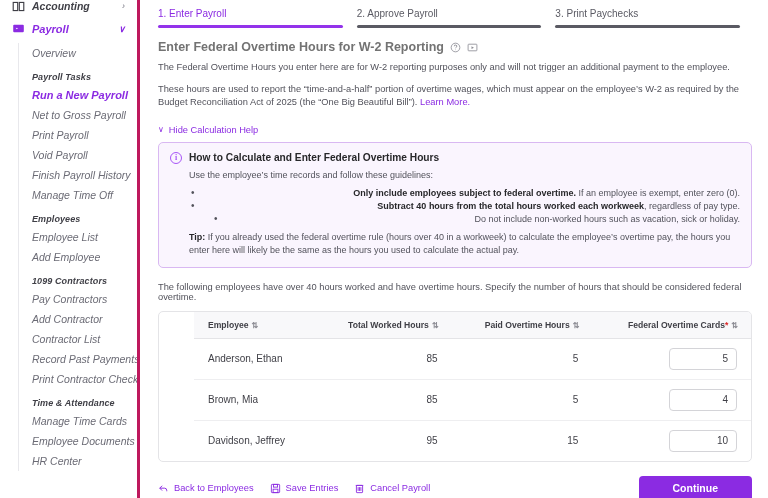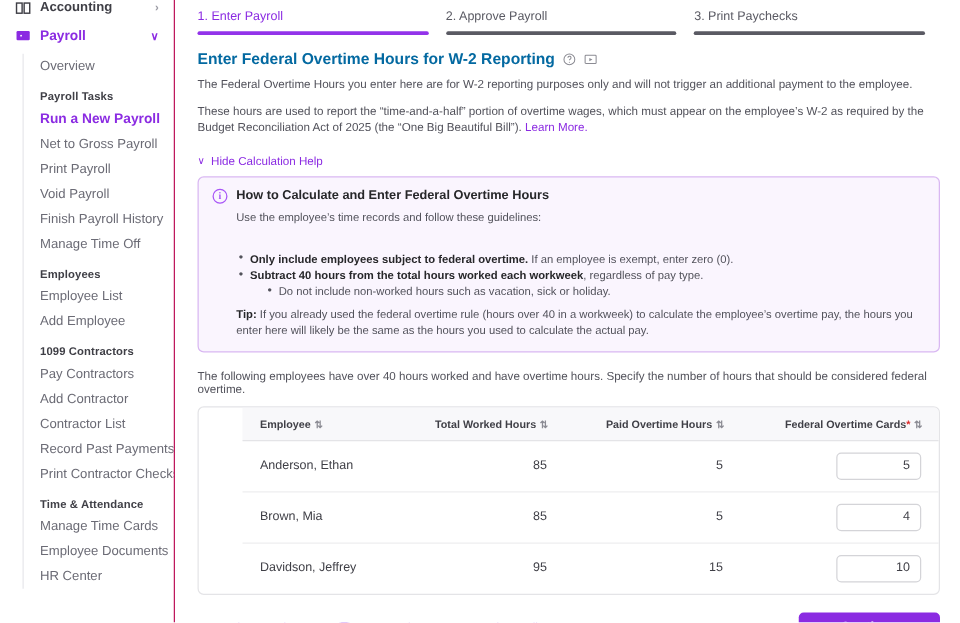--- a/index.html
+++ b/index.html
@@ -8,24 +8,25 @@
     font-family: "Liberation Sans", sans-serif;
     background: #ffffff;
     overflow: hidden;
   }
   .app { display: flex; width: 768px; height: 498px; }
 
   
   .sidebar {
     width: 140px; height: 498px;
     background: #ffffff;
-    border-right: 1px solid #be185d;
+    border-right: 3px solid #be185d;
     overflow: hidden;
     position: relative;
     flex: 0 0 140px;
+    font-style: italic;
   }
   .sb-top-item {
     display: flex; align-items: center; gap: 7px;
     padding: 2px 12px 4px 12px;
     font-size: 10.5px; color: #3f3f46; font-weight: 600;
     height: 14px;
   }
   .sb-top-item .chev { margin-left: auto; color: #9a9aa3; font-size: 9px; }
   .sb-section-head {
     display: flex; align-items: center; gap: 7px;
@@ -64,21 +65,21 @@
     border-bottom: 0px;
   }
   .step { flex: 1 1 0; padding-right: 14px; }
   .step-label { font-size: 10px; color: #5a5a63; margin-bottom: 6px; white-space: nowrap; }
   .step.active .step-label { color: #8b2be2; }
   .step-bar { height: 3px; background: #5a5a63; border-radius: 2px; }
   .step.active .step-bar { background: #9333ea; }
 
   .content { padding: 12px 16px 0 18px; }
   .page-title {
-    font-size: 12.5px; font-weight: bold; color: #0369a1;
+    font-size: 12.5px; font-weight: bold; color: #737373;
     display: flex; align-items: center; gap: 6px; margin-bottom: 7px;
   }
   .ttl-icn { width: 11px; height: 11px; color: #8b8b93; }
   .ttl-icn svg { width: 11px; height: 11px; display: block; }
   .para { font-size: 9.3px; color: #52525b; line-height: 13px; margin-bottom: 9px; }
   .para a { color: #8b2be2; text-decoration: none; }
   .toggle-help {
     display: inline-flex; align-items: center; gap: 5px;
     font-size: 9.3px; color: #8b2be2; margin-bottom: 7px; cursor: pointer;
   }
@@ -91,22 +92,22 @@
   }
   .help-head { display: flex; align-items: flex-start; gap: 7px; margin-bottom: 6px; }
   .info-circle {
     width: 12px; height: 12px; flex: 0 0 12px; border-radius: 50%;
     border: 1px solid #a855f7; color: #a855f7;
     font-size: 8px; line-height: 10px; text-align: center; font-weight: bold;
     font-family: "Liberation Serif", serif;
   }
   .help-title { font-size: 10.2px; font-weight: bold; color: #27272a; }
   .help-body { padding-left: 19px; }
-  .help-lead { font-size: 9px; color: #52525b; margin-bottom: 22px; }
-  .help-body ul { list-style: none; margin: 0 0 5px 0; padding: 0; }
+  .help-lead { font-size: 9px; color: #52525b; margin-bottom: 7px; }
+  .help-body ul { list-style: none; margin: 0 0 5px 0; padding: 0; text-align: right; }
   .help-body ul li {
     font-size: 9px; color: #52525b; line-height: 13px;
     padding-left: 11px; position: relative;
   }
   .help-body ul li::before {
     content: "•"; position: absolute; left: 2px; top: -1px; color: #52525b; font-size: 10px;
   }
   .help-body ul ul { margin: 0; }
   .help-body ul ul li { padding-left: 23px; }
   .help-body ul ul li::before { left: 14px; }

